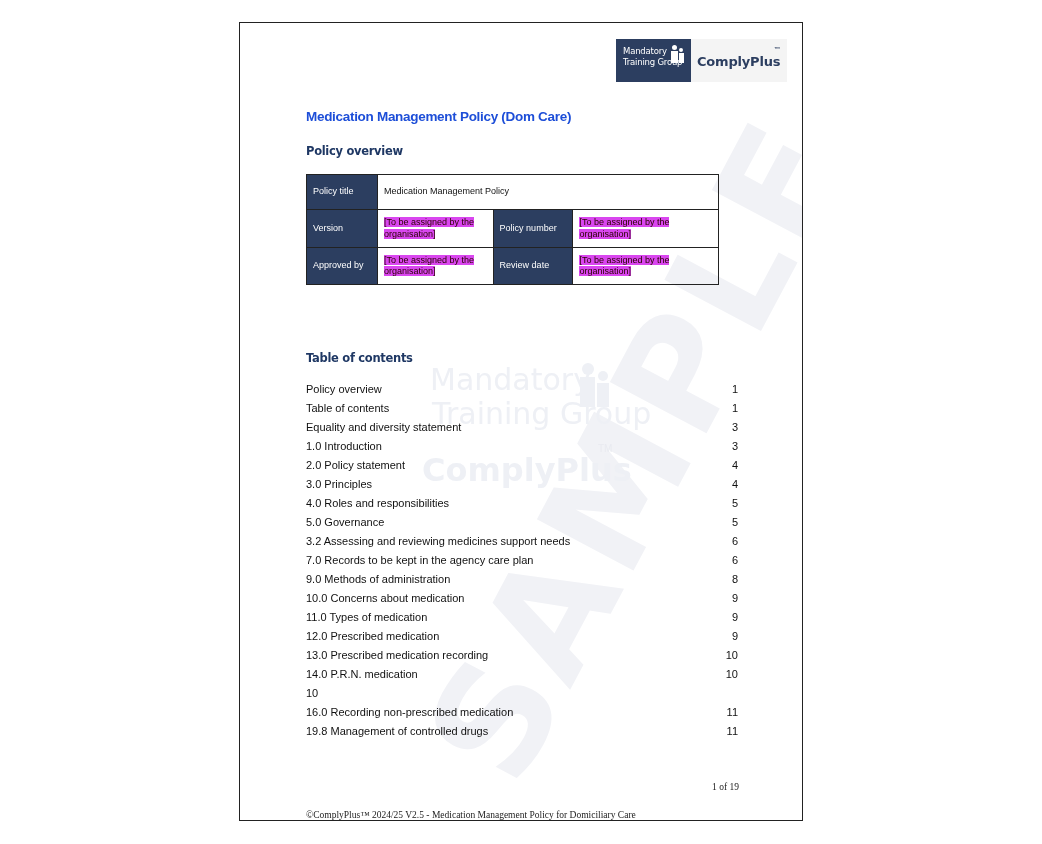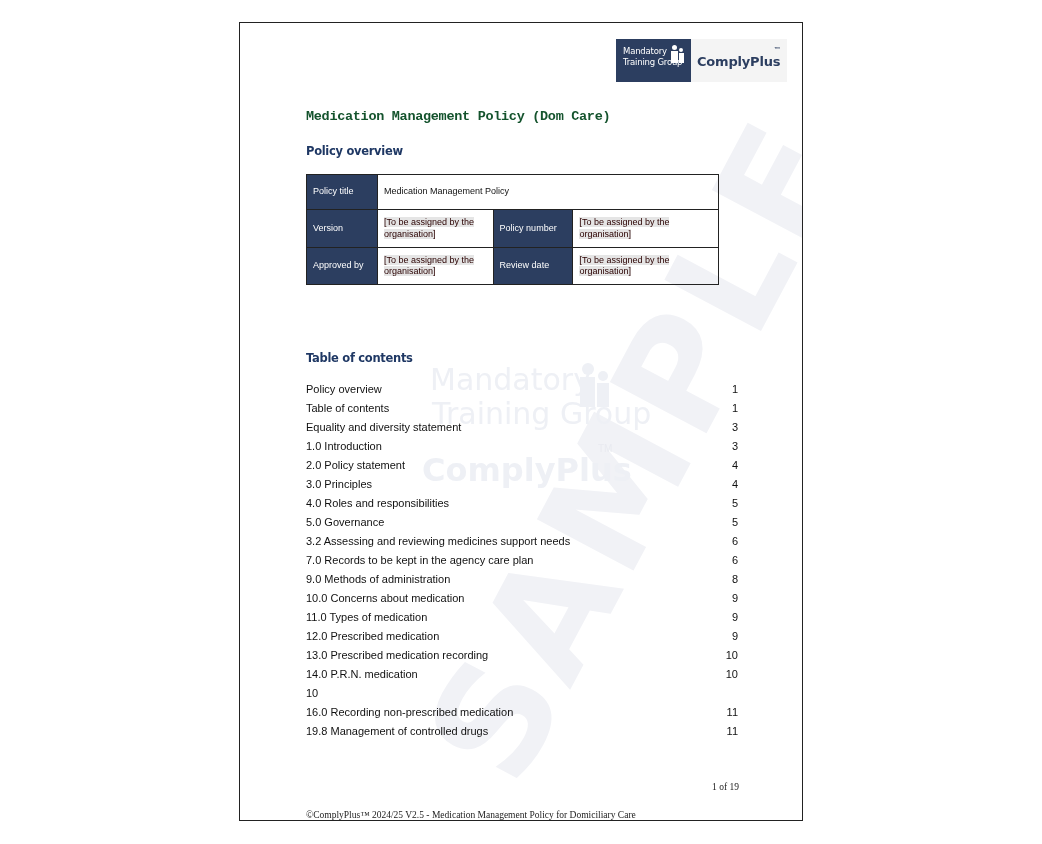--- a/index.html
+++ b/index.html
@@ -148,24 +148,24 @@
       top: 7px;
       font-size: 6px;
       font-weight: bold;
       color: #2c3e60;
     }
 
     .doc-title {
       position: absolute;
       left: 66px;
       top: 86px;
-      font-family: Liberation Mono, monospace;
+      font-family: Liberation Sans, sans-serif;
       font-weight: bold;
       font-size: 13.5px;
-      color: #14532d;
+      color: #1d4ed8;
       letter-spacing: -0.3px;
       white-space: nowrap;
     }
     .section-heading {
       position: absolute;
       left: 66px;
       font-family: "DejaVu Sans", sans-serif;
       font-weight: bold;
       font-size: 11.5px;
       color: #1f3864;
@@ -195,21 +195,21 @@
     .ov-table td.hdr {
       background: #2c3e60;
       color: #fff;
       border-color: #222;
     }
     .ov-table tr.r1 td { height: 34px; }
     .ov-table tr.r2 td { height: 37px; }
     .ov-table tr.r3 td { height: 47px; }
     .ov-table tr.r4 td { height: 36px; }
     .hl {
-      background: #e5e5e5;
+      background: #d946ef;
       color: #2a0000;
       box-decoration-break: clone;
       -webkit-box-decoration-break: clone;
     }
 
     
     .toc {
       position: absolute;
       left: 66px;
       top: 357px;

